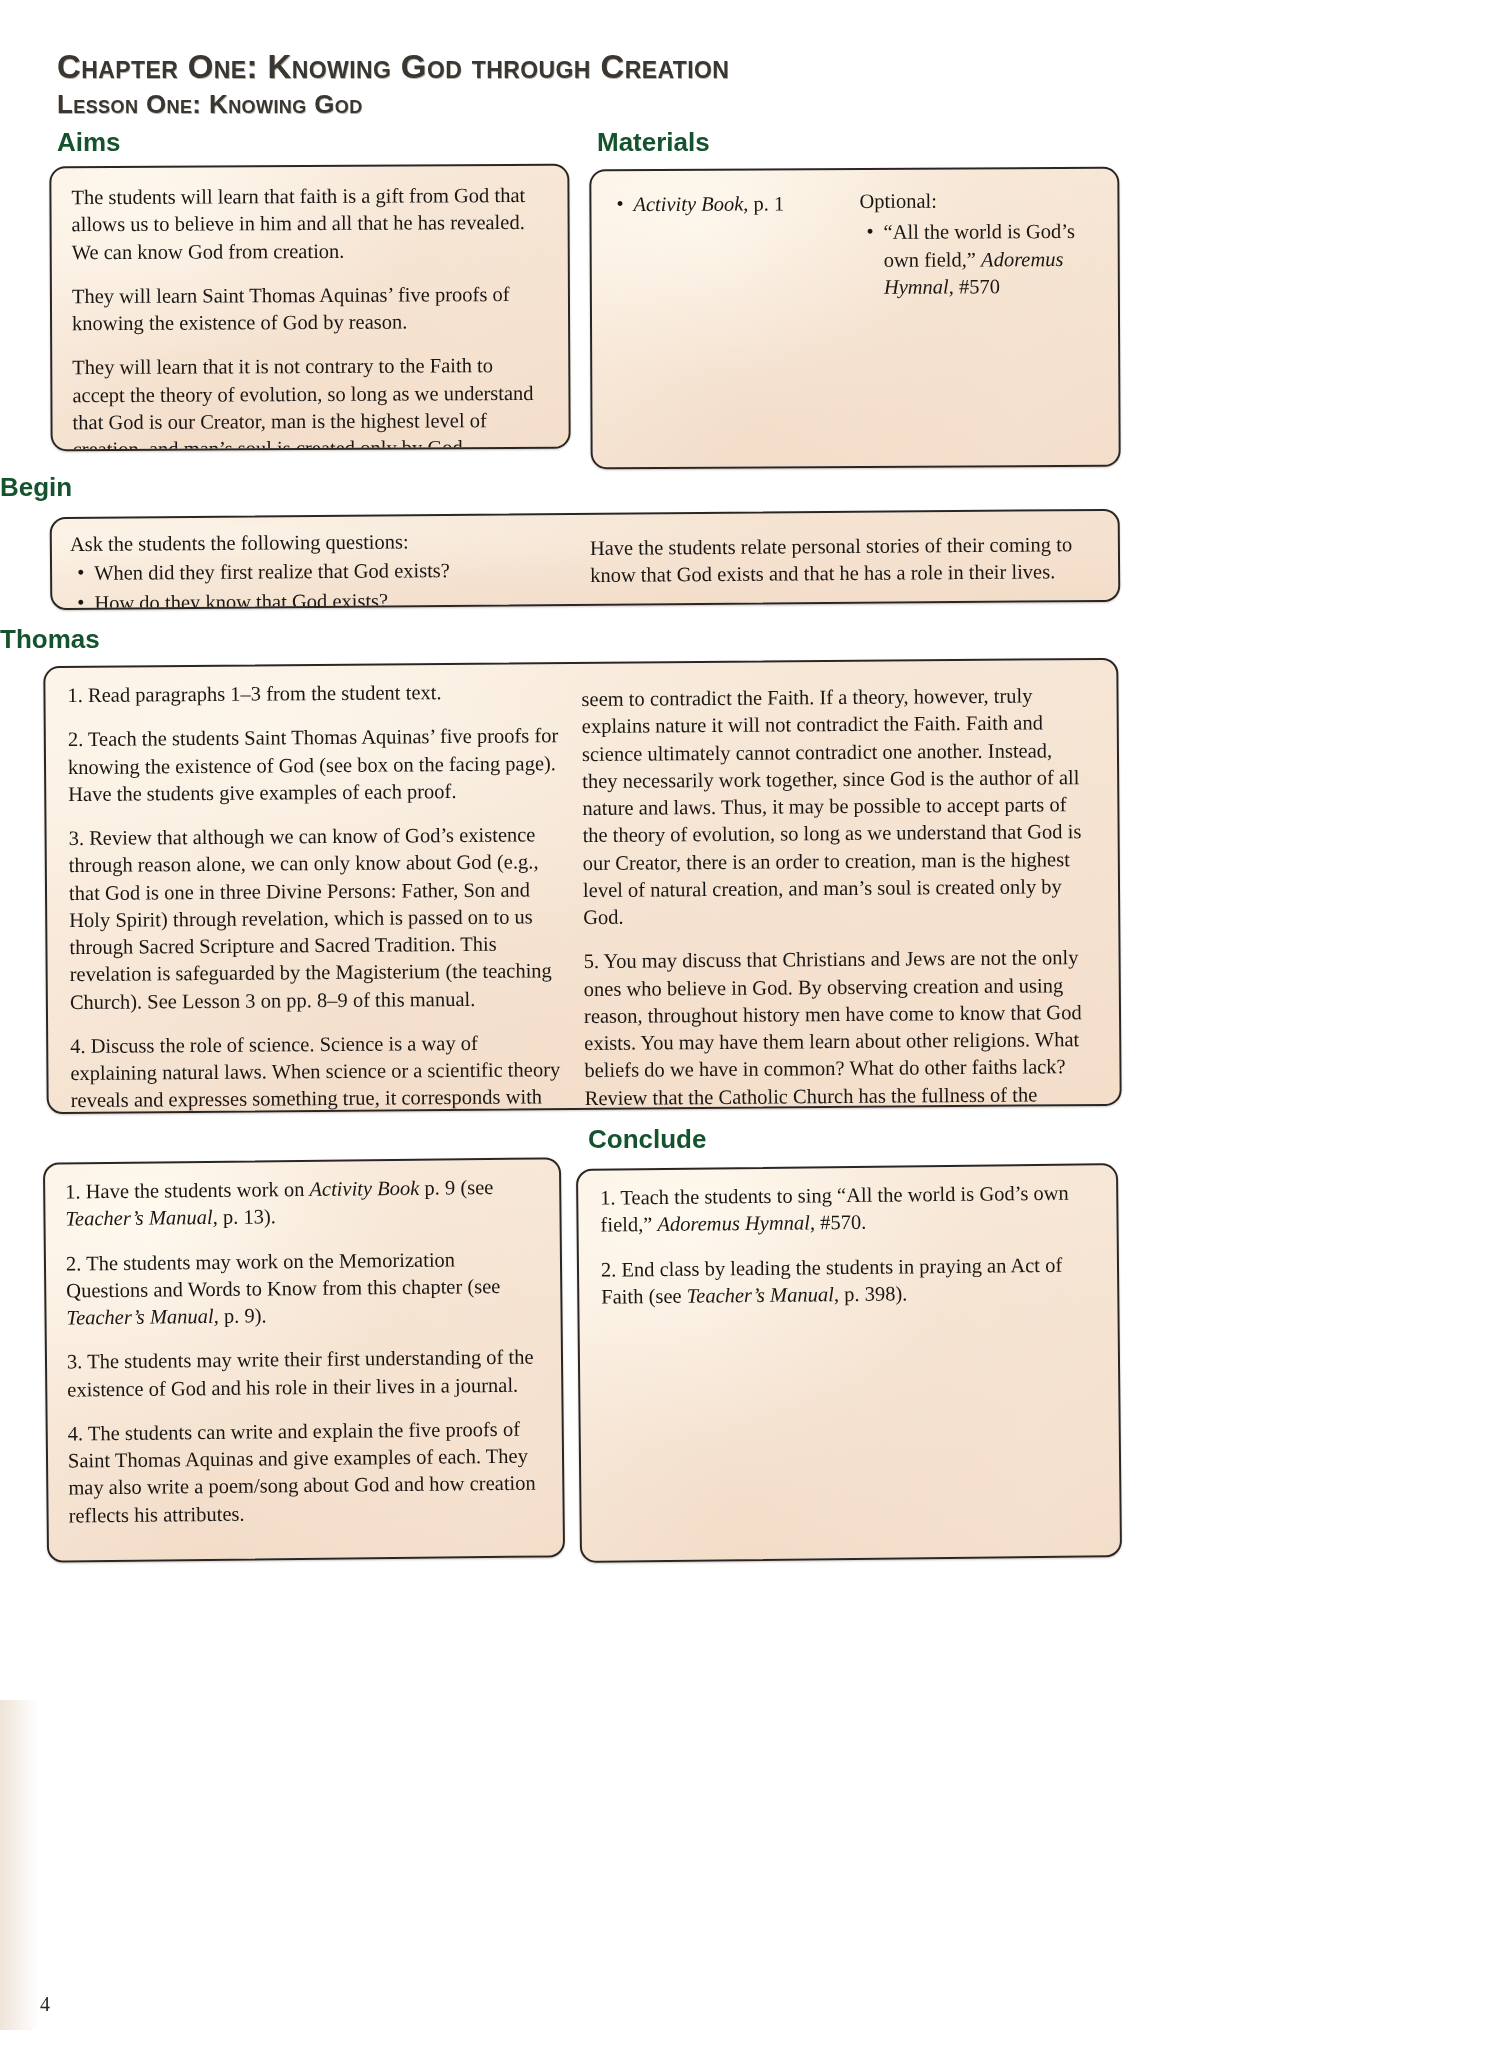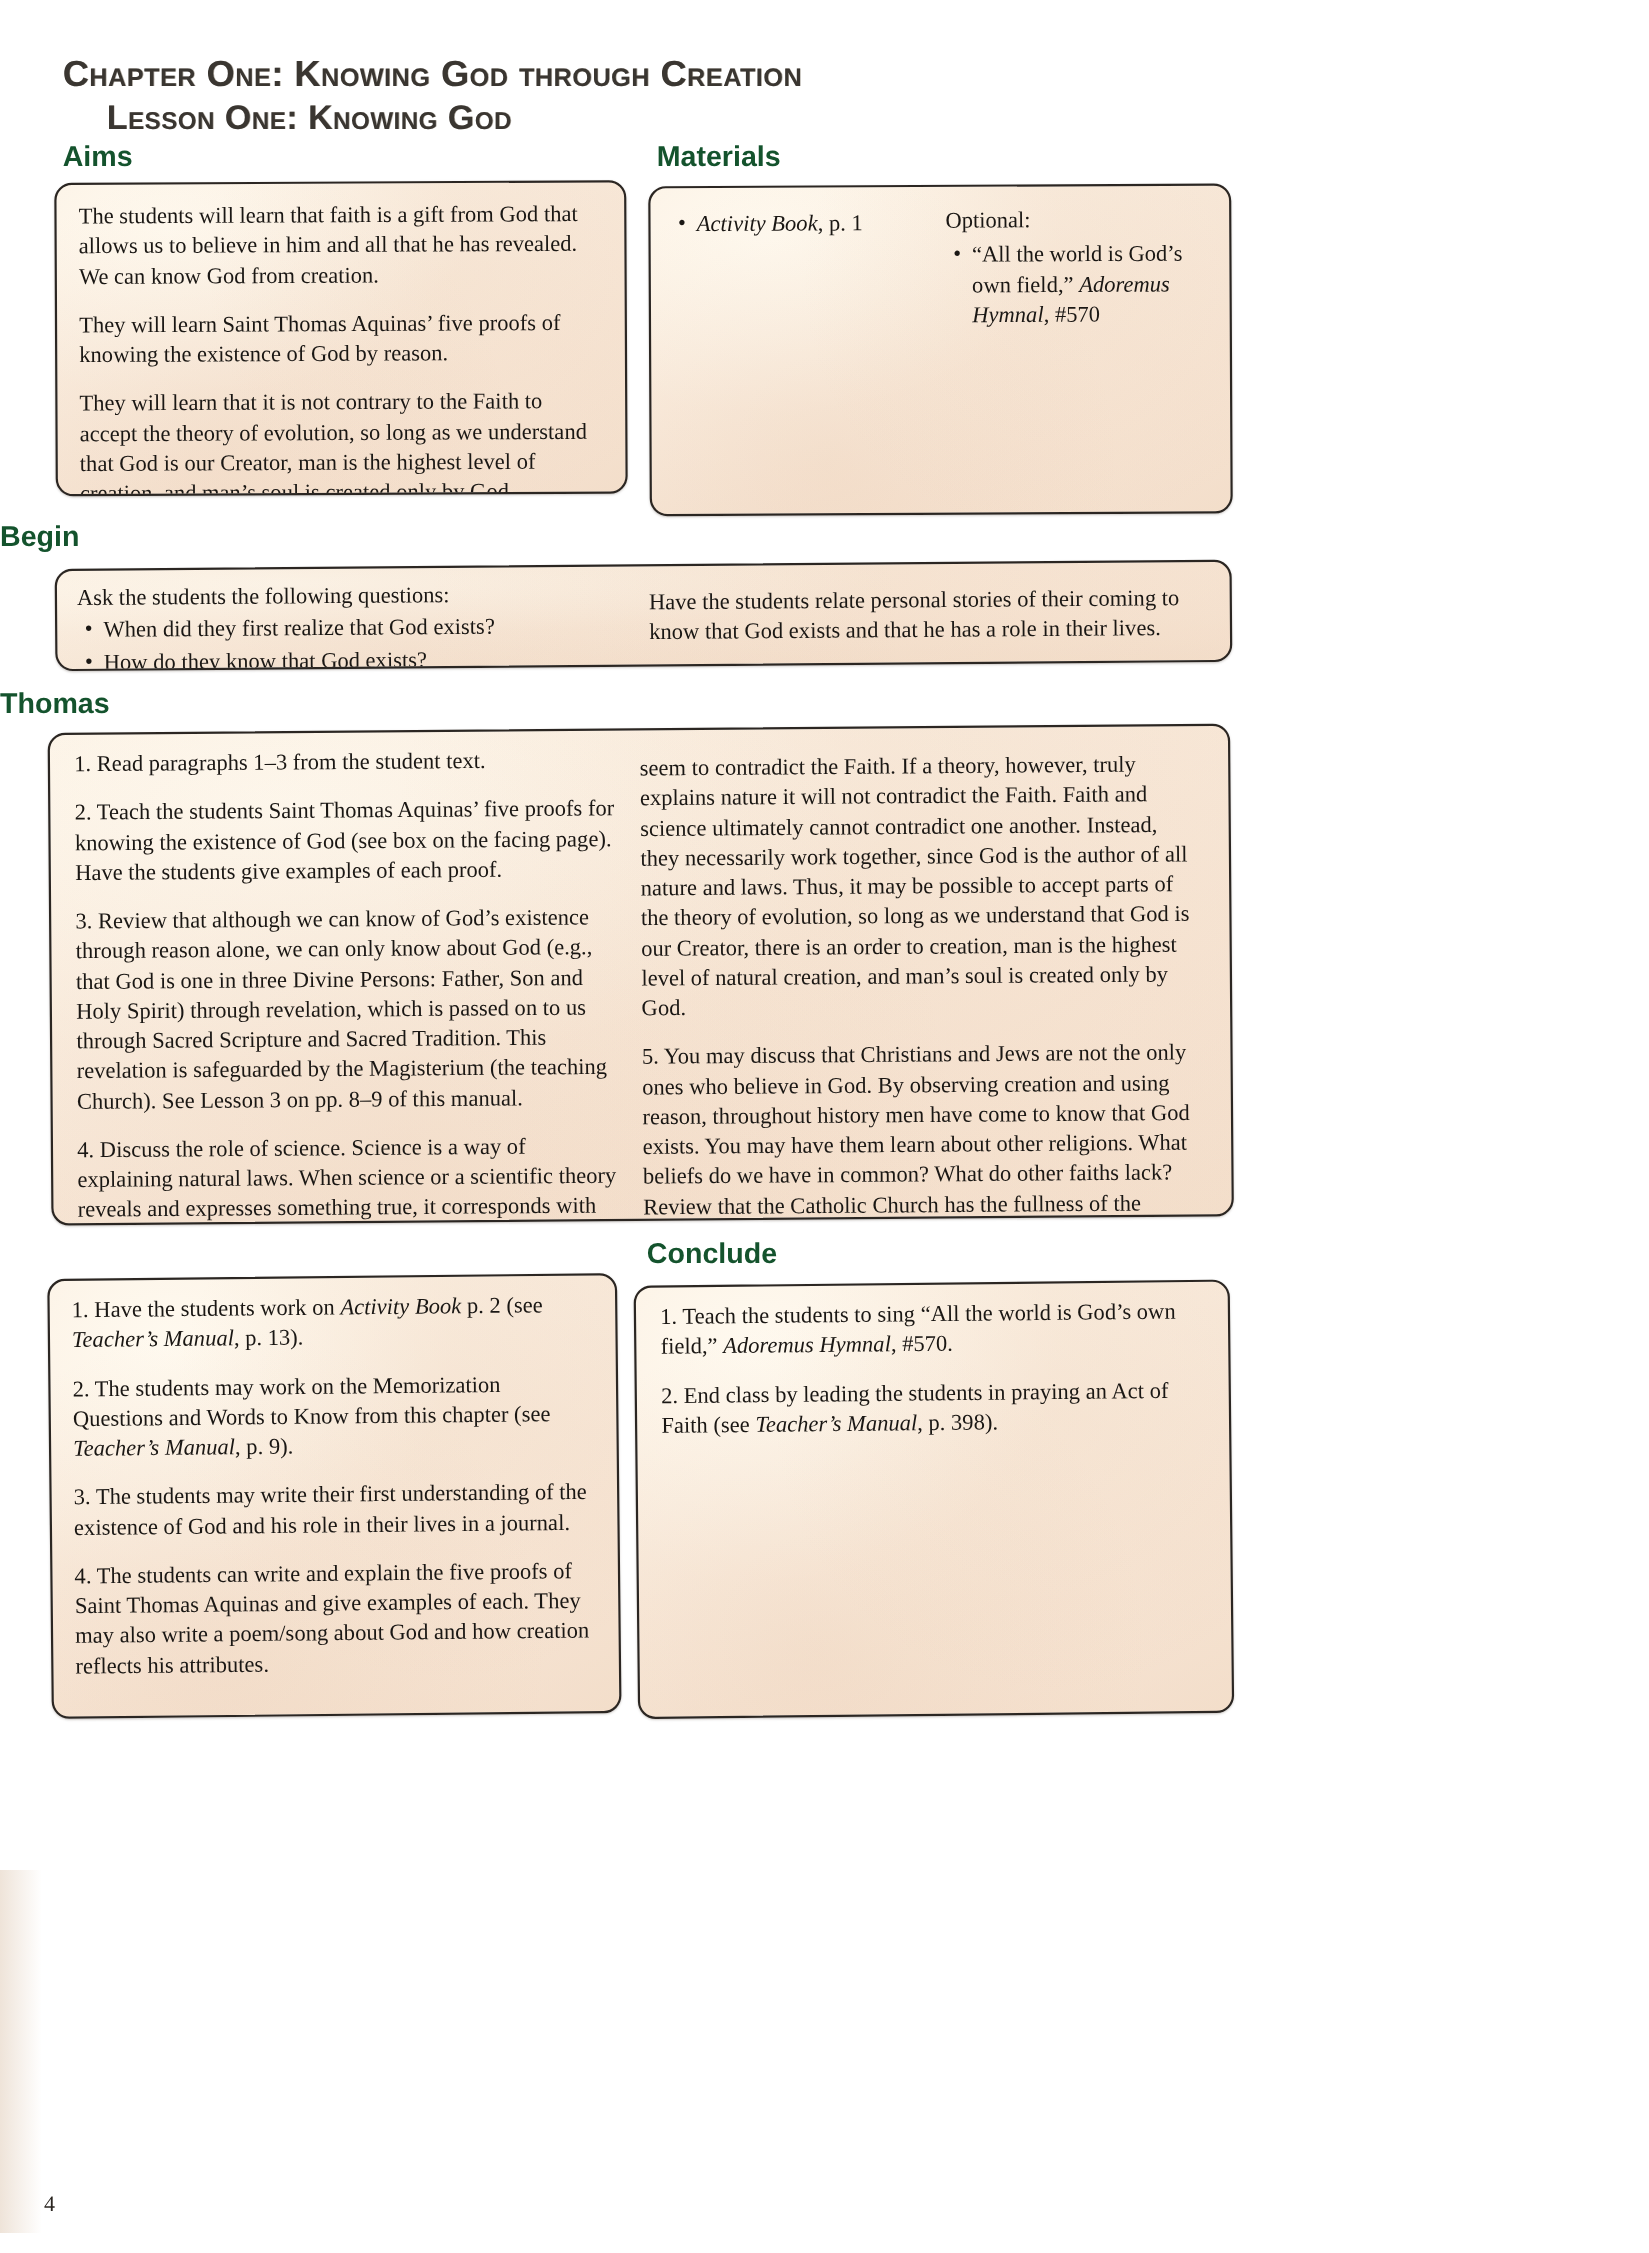--- a/index.html
+++ b/index.html
@@ -34,22 +34,21 @@
   .chapter-title {
     position: absolute;
     left: 57px;
     top: 48px;
     font-size: 33px;
   }
   .lesson-title {
     position: absolute;
     left: 57px;
     top: 89px;
-    font-size: 31px;
-    margin-left: 40px;
+    font-size: 26px;
   }
   .sec-head {
     font-family: "Liberation Sans", sans-serif;
     font-weight: bold;
     font-size: 26px;
     color: #14532d;
     position: absolute;
   }
   .sec-head.center {
     text-align: left;
@@ -183,21 +182,21 @@
     </div>
     <div class="col" style="left:536px; top:22px; width:500px;">
       <p>seem to contradict the Faith. If a theory, however, truly explains nature it will not contradict the Faith. Faith and science ultimately cannot contradict one another. Instead, they necessarily work together, since God is the author of all nature and laws. Thus, it may be possible to accept parts of the theory of evolution, so long as we understand that God is our Creator, there is an order to creation, man is the highest level of natural creation, and man’s soul is created only by God.</p>
       <p>5. You may discuss that Christians and Jews are not the only ones who believe in God. By observing creation and using reason, throughout history men have come to know that God exists. You may have them learn about other religions. What beliefs do we have in common? What do other faiths lack? Review that the Catholic Church has the fullness of the means of salvation (the Sacraments and the fullness of the truth as revealed by God in Christ).</p>
     </div>
   </div>
 
   <div class="sec-head" style="left:48px; top:1167px;">Reinforce</div>
   <div class="box skew-c" style="left:45px; top:1160px; width:518px; height:400px;">
     <div class="col" style="left:20px; top:14px; width:476px;">
-      <p><span>1. Have the students work on </span><i>Activity Book</i><span> p. 2 (see </span><i>Teacher’s Manual</i><span>, p. 13).</span></p>
+      <p><span>1. Have the students work on </span><i>Activity Book</i><span> p. 9 (see </span><i>Teacher’s Manual</i><span>, p. 13).</span></p>
       <p><span>2. The students may work on the Memorization Questions and Words to Know from this chapter (see </span><i>Teacher’s Manual</i><span>, p. 9).</span></p>
       <p>3. The students may write their first understanding of the existence of God and his role in their lives in a journal.</p>
       <p>4. The students can write and explain the five proofs of Saint Thomas Aquinas and give examples of each. They may also write a poem/song about God and how creation reflects his attributes.</p>
     </div>
   </div>
 
   <div class="sec-head" style="left:588px; top:1124px;">Conclude</div>
   <div class="box skew-c" style="left:578px; top:1166px; width:542px; height:394px;">
     <div class="col" style="left:22px; top:14px; width:500px;">
       <p><span>1. Teach the students to sing “All the world is God’s own field,” </span><i>Adoremus Hymnal</i><span>, #570.</span></p>

